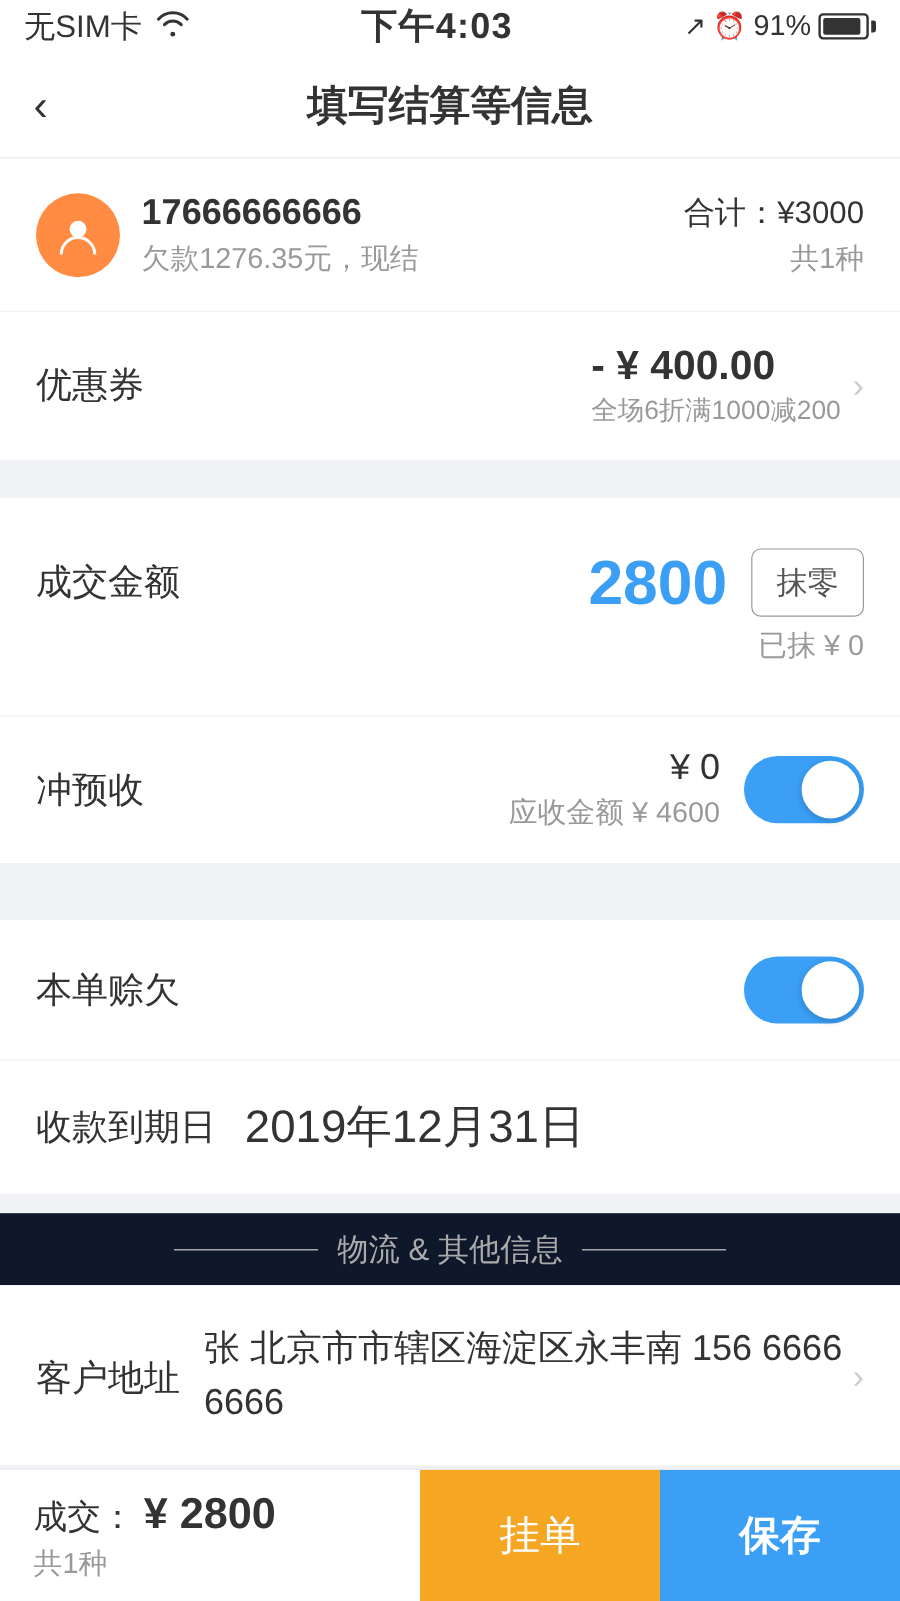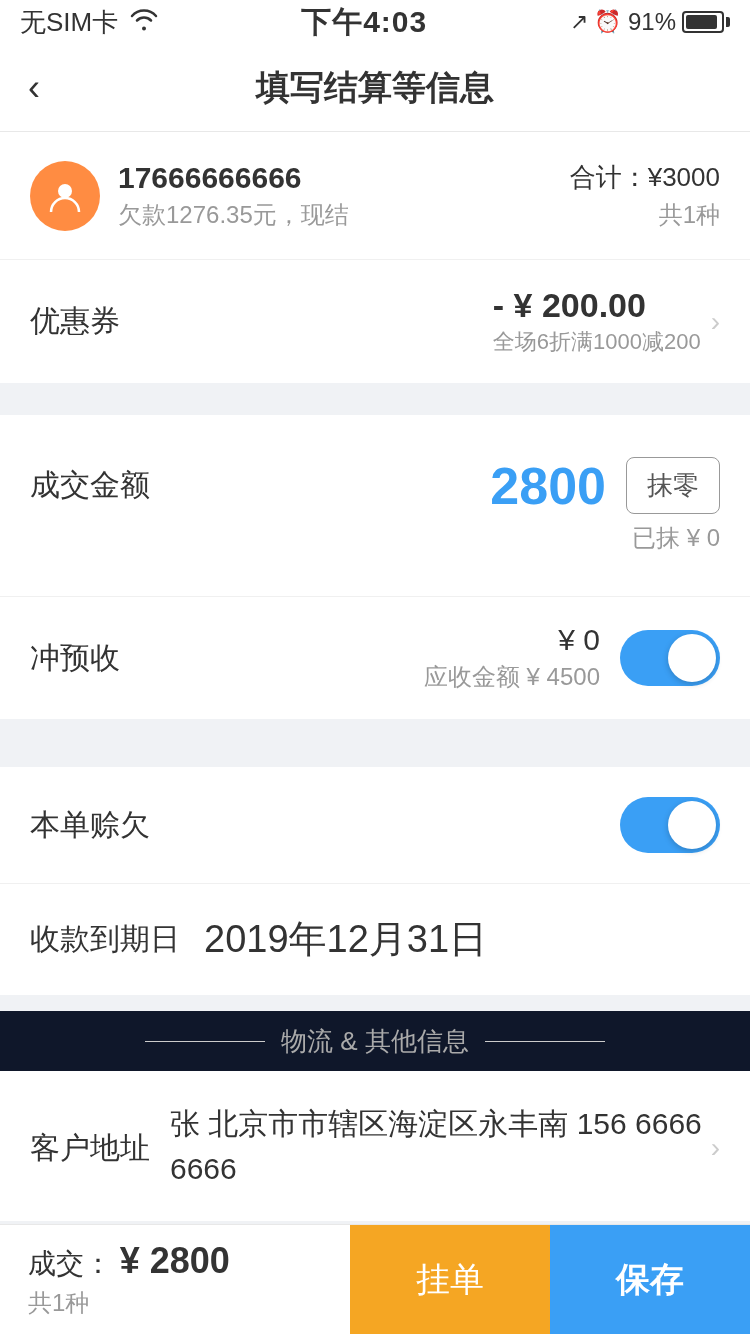--- a/index.html
+++ b/index.html
@@ -326,21 +326,21 @@
           <span>合计：</span><span style="font-weight:400;">¥3000</span>
         </div>
         <div class="total-count">共1种</div>
       </div>
     </div>
 
     <div class="coupon-row">
       <span class="coupon-label">优惠券</span>
       <div class="coupon-right">
         <div>
-          <div class="coupon-discount">- ¥ 200.00</div>
+          <div class="coupon-discount">- ¥ 400.00</div>
           <div class="coupon-desc">全场6折满1000减200</div>
         </div>
         <span class="chevron-icon">›</span>
       </div>
     </div>
   </div>
 
   <div class="divider"></div>
 
   <div class="card">
@@ -354,21 +354,21 @@
       </div>
       <div class="amount-sub">已抹  ¥ 0</div>
     </div>
 
     <div class="prepay-section">
       <div class="prepay-row">
         <span class="prepay-label">冲预收</span>
         <div class="prepay-right">
           <div class="prepay-values">
             <div class="prepay-amount">¥ 0</div>
-            <div class="prepay-sub">应收金额 ¥ 4500</div>
+            <div class="prepay-sub">应收金额 ¥ 4600</div>
           </div>
           <div class="toggle">
             <div class="toggle-knob"></div>
           </div>
         </div>
       </div>
     </div>
   </div>
 
   <div class="divider"></div>

